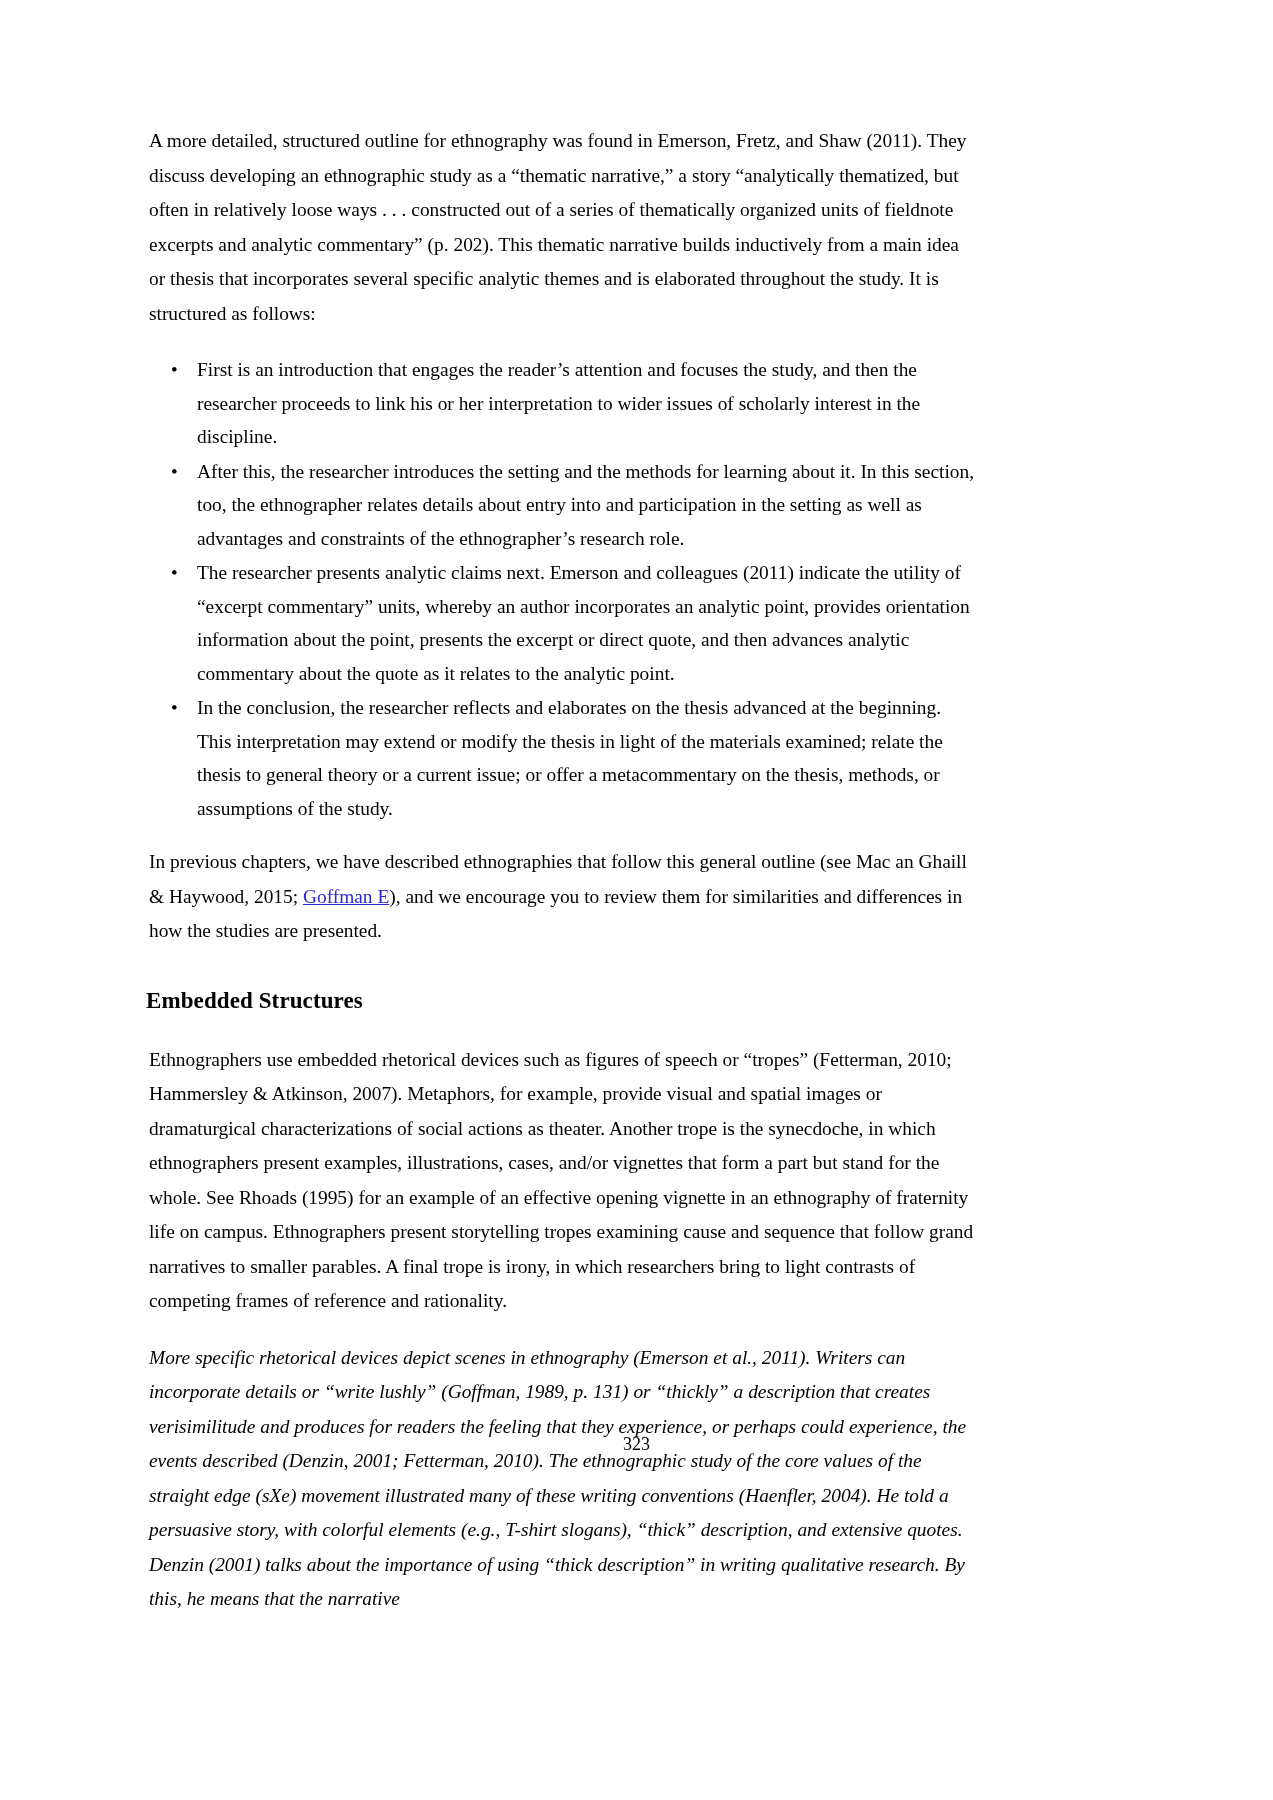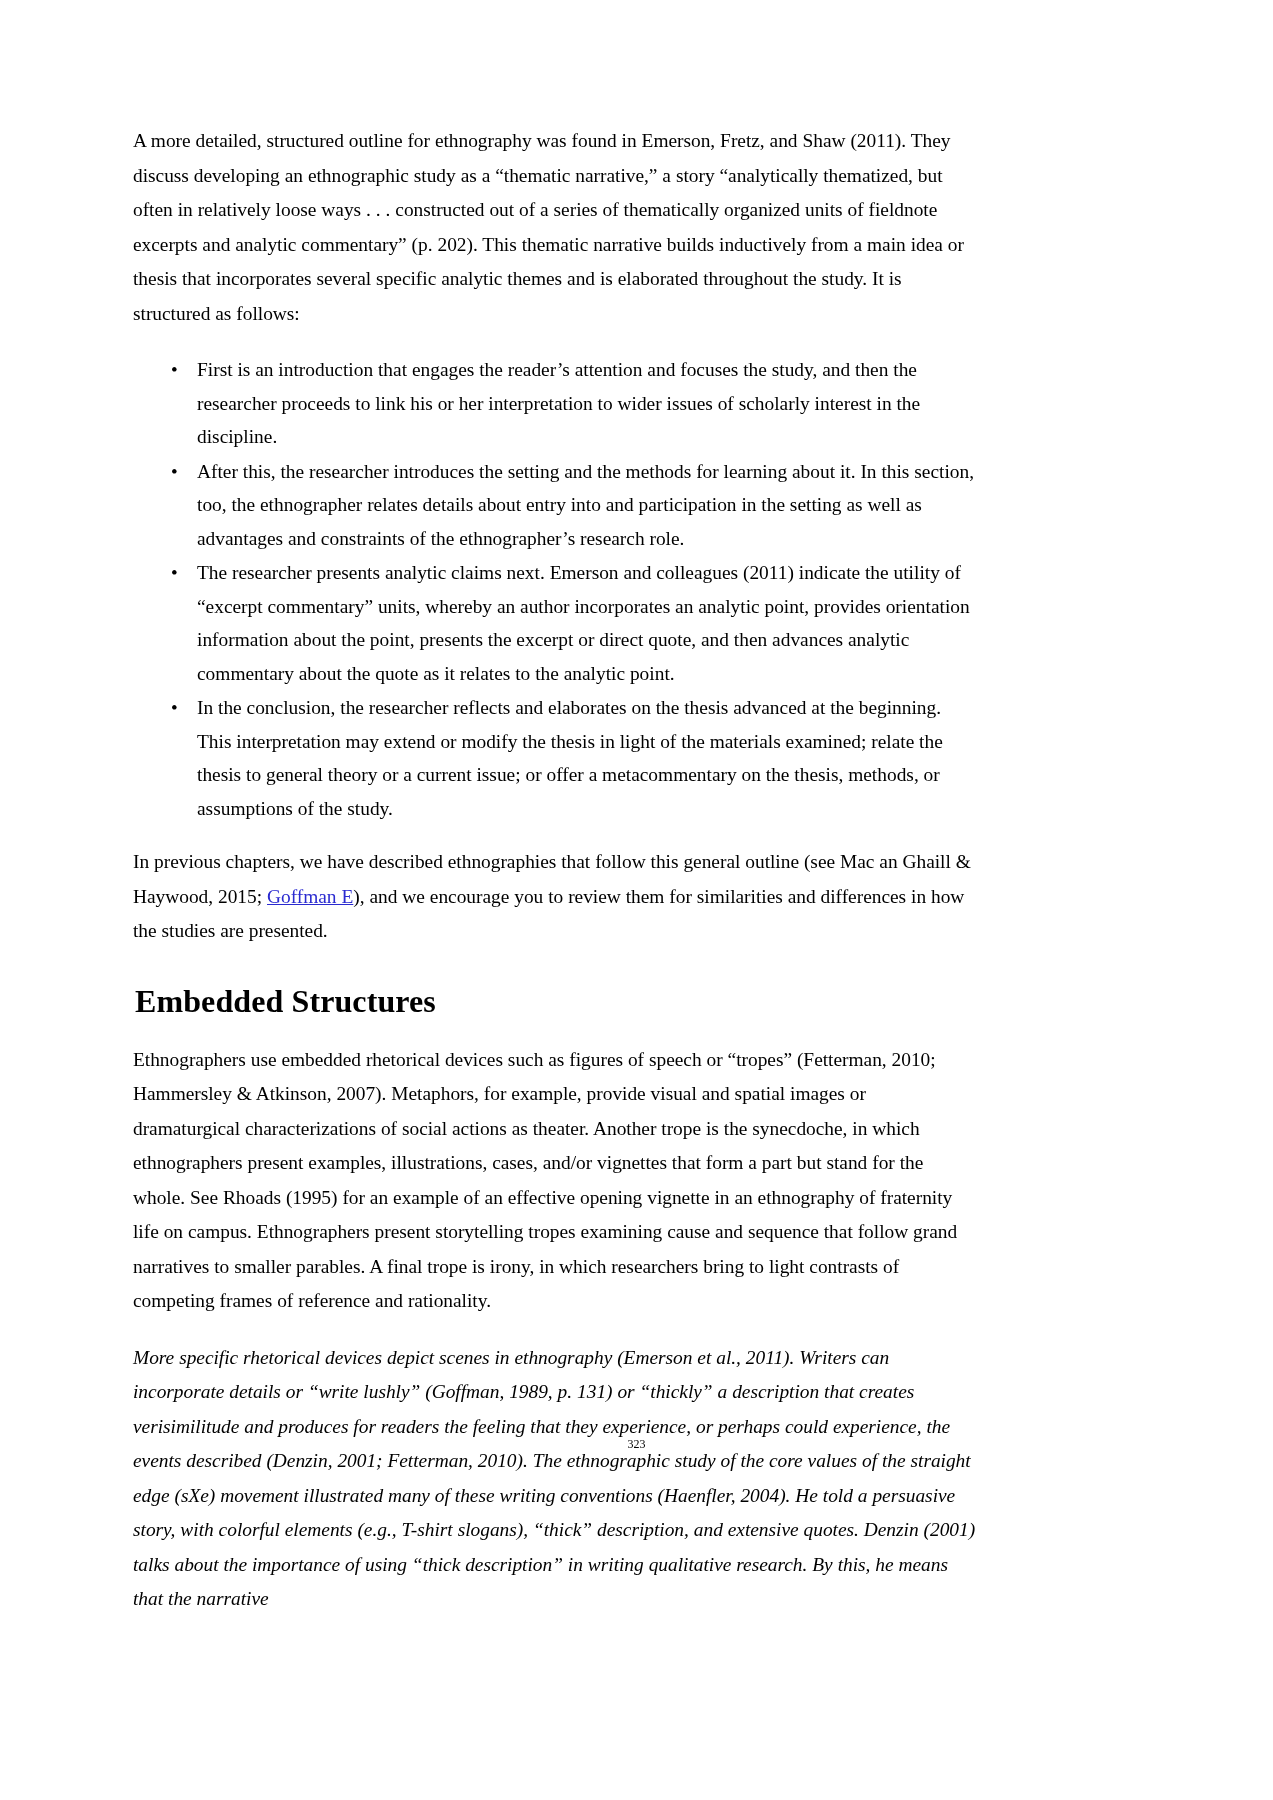--- a/index.html
+++ b/index.html
@@ -19,21 +19,21 @@
     box-sizing: border-box;
     overflow: hidden;
   }
   .content {
     position: absolute;
     left: 133px;
     top: 124px;
     width: 844px;
   }
   p.body-par {
-    margin: 0 0 22px 0;
+    margin: 0 0 22px 16px;
     font-size: 19.4px;
     line-height: 34.5px;
     text-align: left;
     letter-spacing: -0.02px;
     word-spacing: 0.1px;
   }
   ul.outline-list {
     margin: 8px 0 20px 0;
     padding: 0 0 0 38px;
     list-style: none;
@@ -46,37 +46,37 @@
     padding-left: 26px;
   }
   ul.outline-list > li .bullet-dot {
     position: absolute;
     left: 0;
     top: 0;
     font-size: 19px;
     line-height: 33.5px;
   }
   h2.section-heading {
-    font-size: 32px;
+    font-size: 23px;
     font-weight: bold;
-    margin: 34px 0 24px 2px;
+    margin: 34px 0 24px 13px;
     line-height: 36px;
     letter-spacing: 0.1px;
   }
   a.doc-link {
     color: #2a2ad0;
     text-decoration: underline;
   }
   .page-number {
     position: absolute;
     left: 0;
     right: 0;
     top: 1432px;
     text-align: center;
-    font-size: 12px;
+    font-size: 18px;
     line-height: 24px;
   }
   .last-par {
     margin-bottom: 0;
     font-style: italic;
   }
 </style>
 </head>
 <body>
 

